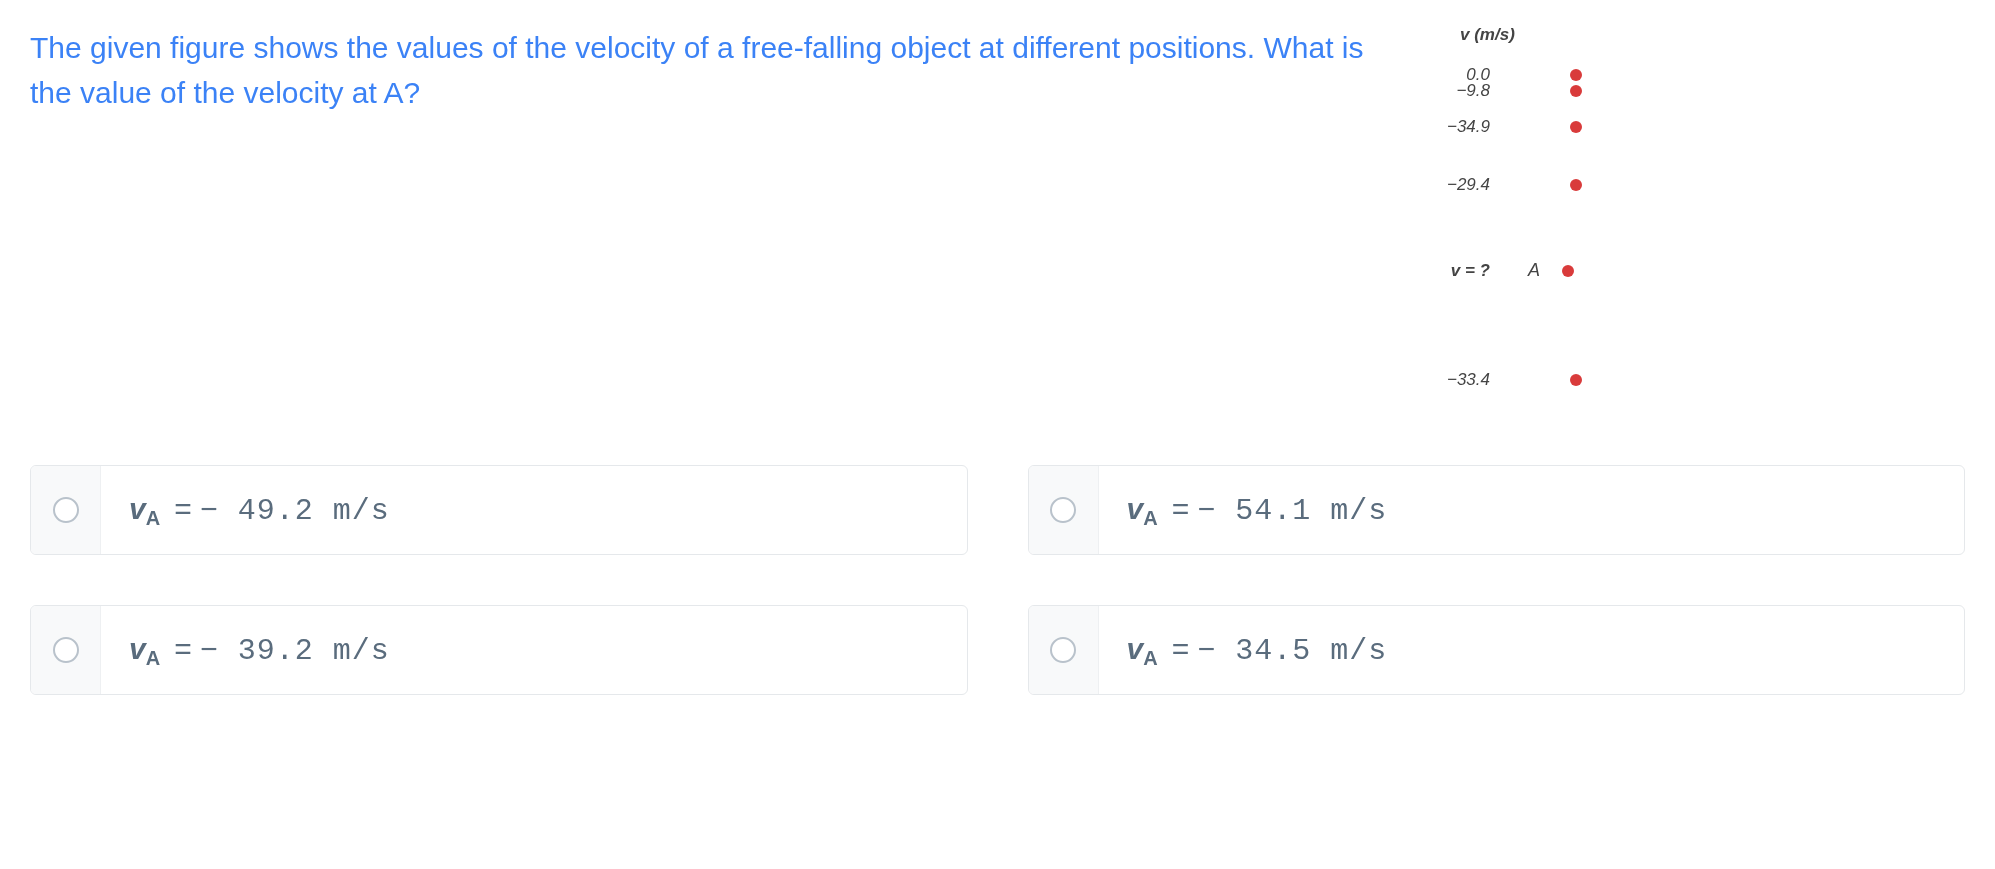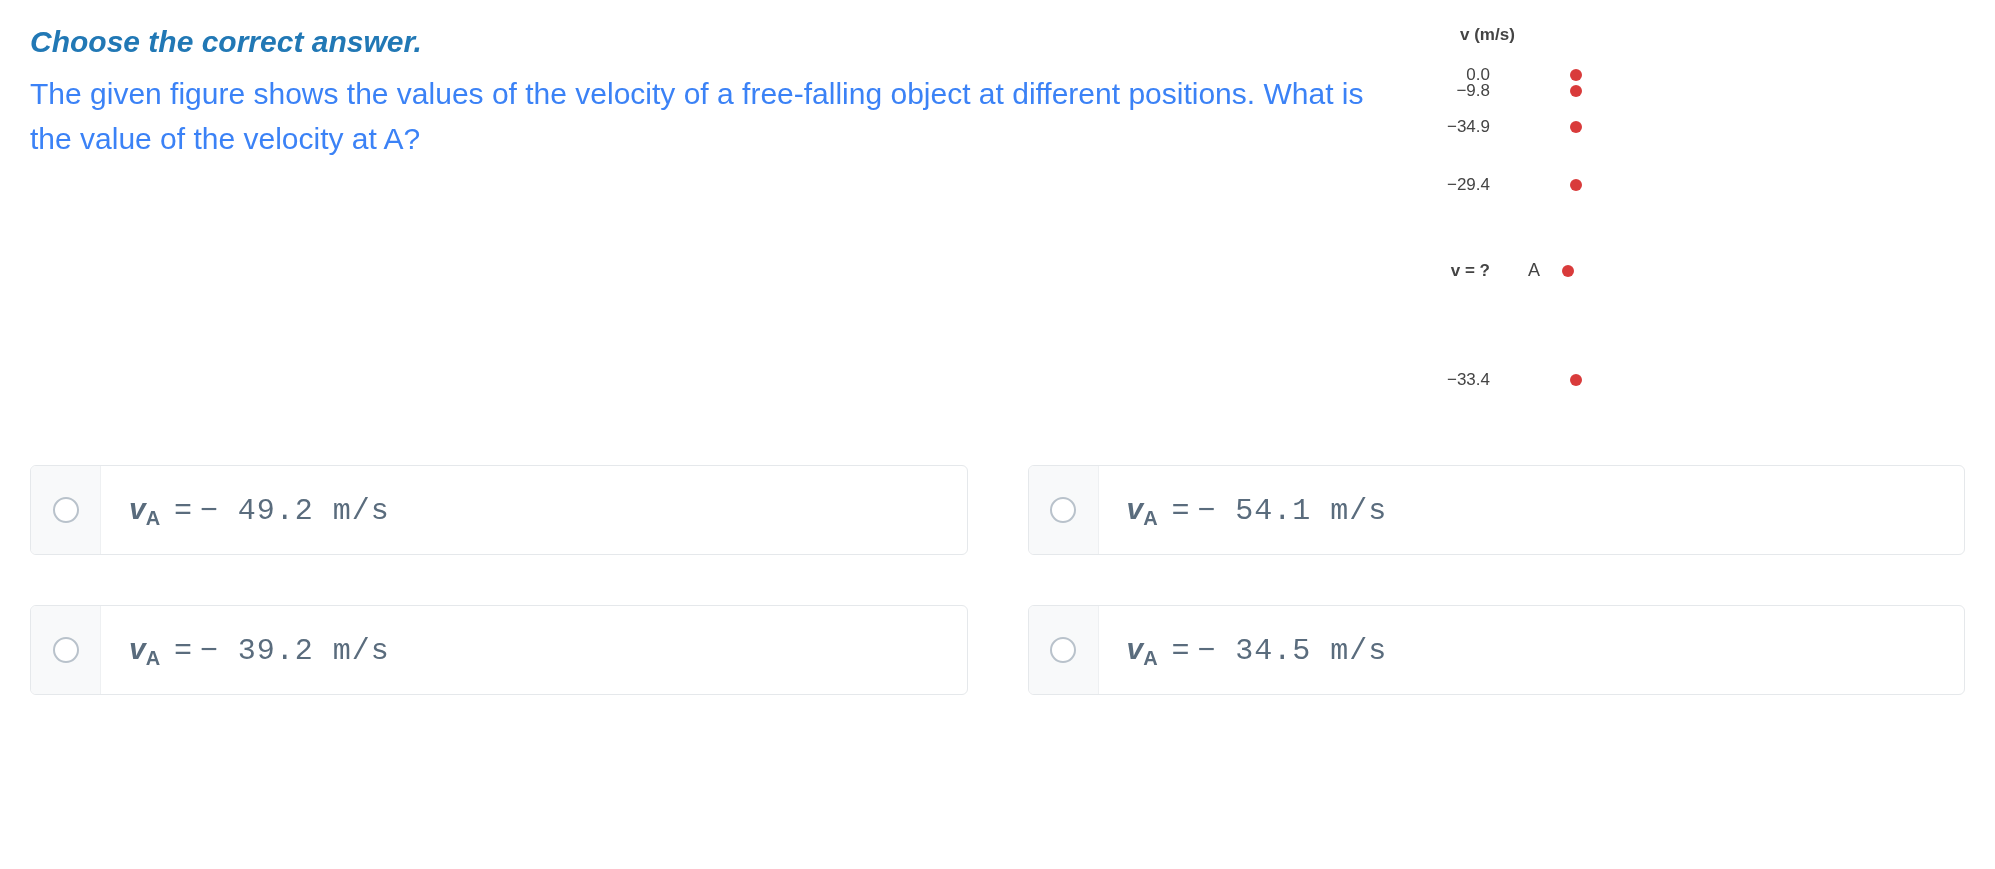--- a/index.html
+++ b/index.html
@@ -33,20 +33,21 @@
     color: #3b82f6;
     font-size: 30px;
     line-height: 1.5;
     font-weight: 400;
   }
   .figure {
     position: relative;
     width: 220px;
     height: 380px;
     margin-right: 40px;
+    font-style: italic;
   }
   .figure-header {
     color: #444;
     font-size: 17px;
     font-weight: 700;
     position: absolute;
     top: 0;
     left: 40px;
   }
   .fig-row {
@@ -134,21 +135,20 @@
   }
   .eq {
     margin: 0 8px;
   }
 </style>
 </head>
 <body>
 
 <div class="content-wrap">
   <div class="question-text">
-    <div class="instruction">Choose the correct answer.</div>
     <div class="question-body">The given figure shows the values of the velocity of a free-falling object at different positions. What is the value of the velocity at A?</div>
   </div>
 
   <div class="figure">
     <div class="figure-header">v (m/s)</div>
 
     <div class="fig-row" style="top:40px">
       <div class="fig-label">0.0</div>
       <div class="red-dot"></div>
     </div>

